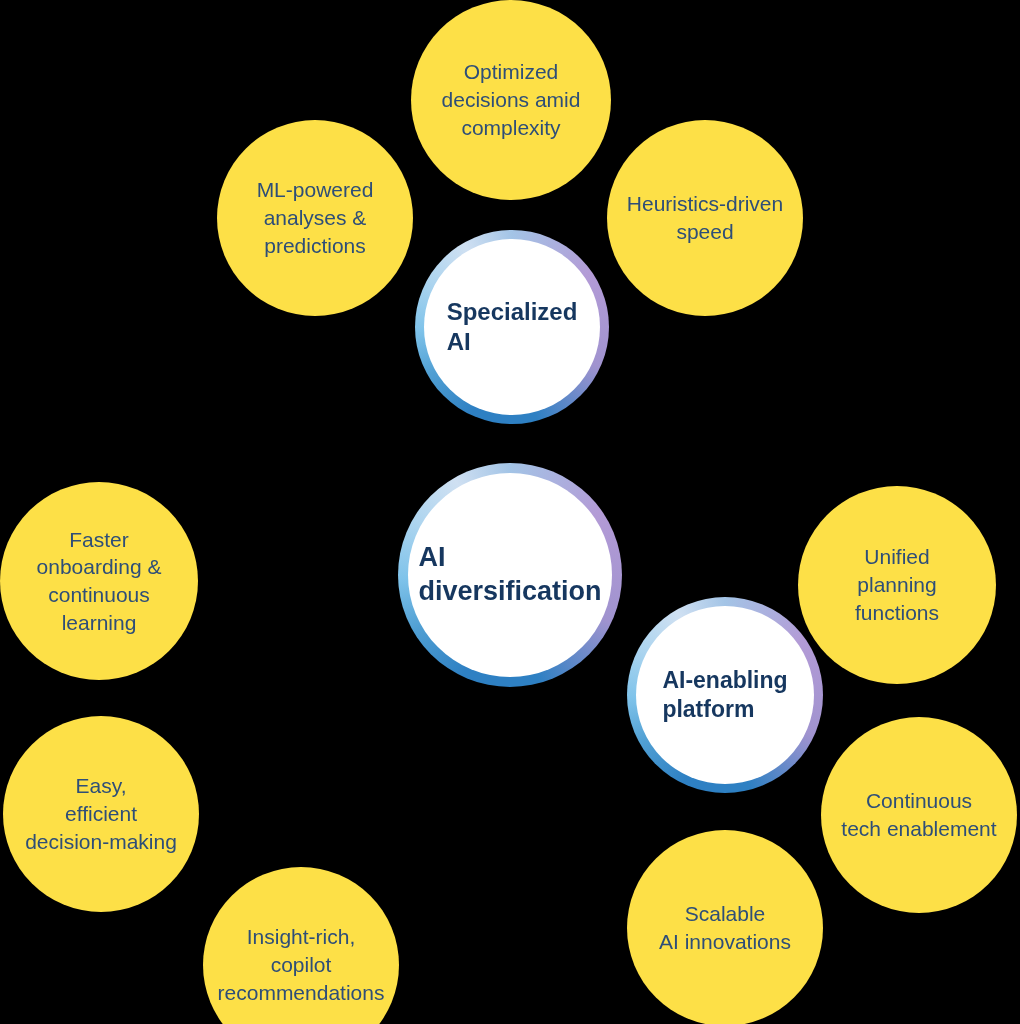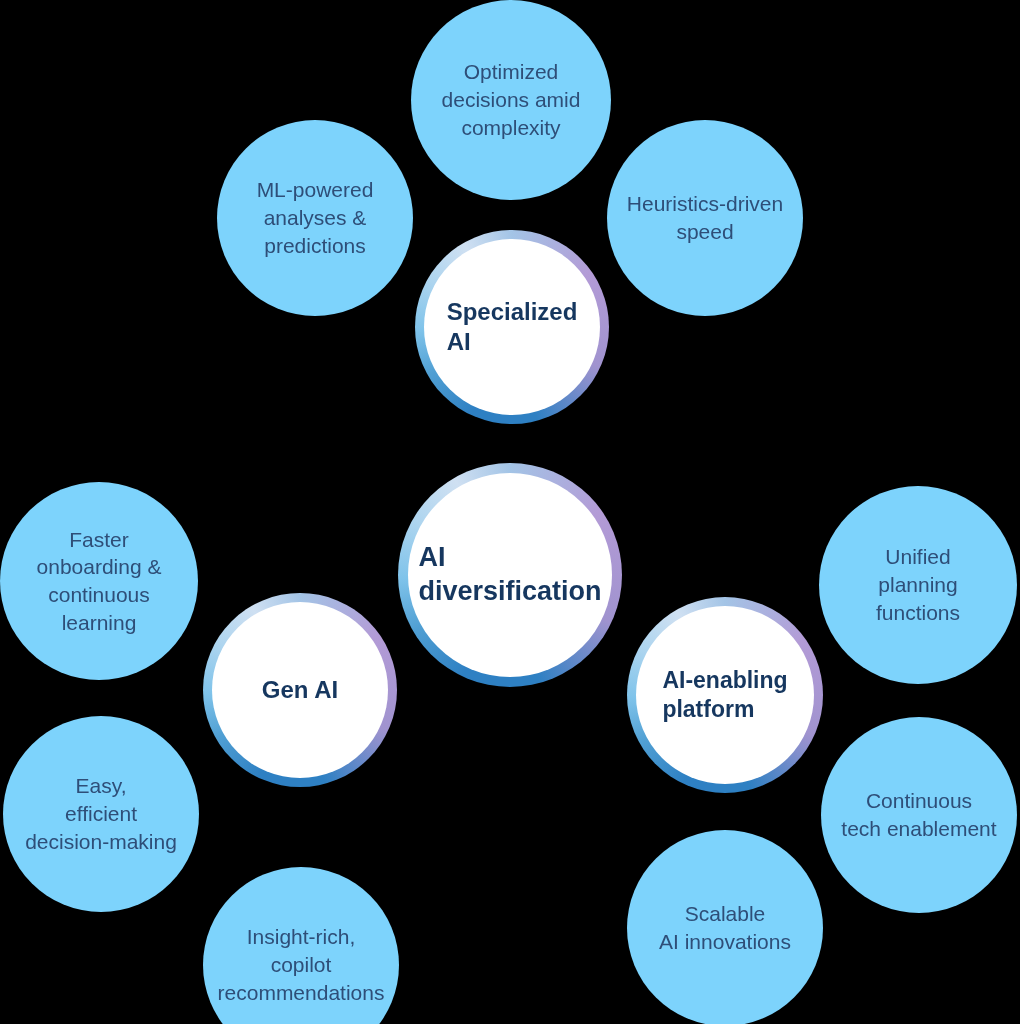--- a/index.html
+++ b/index.html
@@ -12,21 +12,21 @@
     position: relative;
     width: 1020px;
     height: 1024px;
     background: #000000;
     overflow: hidden;
   }
   
   .sat {
     position: absolute;
     border-radius: 50%;
-    background: #7dd3fc;
+    background: #fde047;
     display: flex;
     align-items: center;
     justify-content: center;
     text-align: center;
   }
   .sat-label {
     white-space: pre-line;
     color: #2e4e78;
     font-size: 21px;
     line-height: 1.32;
@@ -75,21 +75,21 @@
   .n-specialized { left: 415px; top: 230px;  width: 194px; height: 194px; }
   .n-center      { left: 398px; top: 463px;  width: 224px; height: 224px; }
   .n-center::before { inset: 10px; }
   .n-center .ring-label { font-size: 27px; }
   .n-faster      { left: 0px;   top: 482px;  width: 198px; height: 198px; }
   .n-easy        { left: 3px;   top: 716px;  width: 196px; height: 196px; }
   .n-gen         { left: 203px; top: 593px;  width: 194px; height: 194px; }
   .n-insight     { left: 203px; top: 867px;  width: 196px; height: 196px; }
   .n-platform    { left: 627px; top: 597px;  width: 196px; height: 196px; }
   .n-platform .ring-label { font-size: 23px; }
-  .n-unified     { left: 819px; top: 486px;  width: 198px; height: 198px; }
+  .n-unified     { left: 798px; top: 486px;  width: 198px; height: 198px; }
   .n-continuous  { left: 821px; top: 717px;  width: 196px; height: 196px; }
   .n-scalable    { left: 627px; top: 830px;  width: 196px; height: 196px; }
 </style>
 </head>
 <body>
 
 <div class="stage">
 
   <div class="sat n-optimized">
     <span class="sat-label">Optimized
@@ -126,23 +126,20 @@
     <span class="sat-label">Easy,
 efficient
 decision-making</span>
   </div>
   <div class="sat n-insight">
     <span class="sat-label">Insight-rich,
 copilot
 recommendations</span>
   </div>
 
-  <div class="ring n-gen">
-    <span class="ring-label">Gen AI</span>
-  </div>
 
   <div class="ring n-platform">
     <span class="ring-label">AI-enabling
 platform</span>
   </div>
 
   <div class="sat n-unified">
     <span class="sat-label">Unified
 planning
 functions</span>

